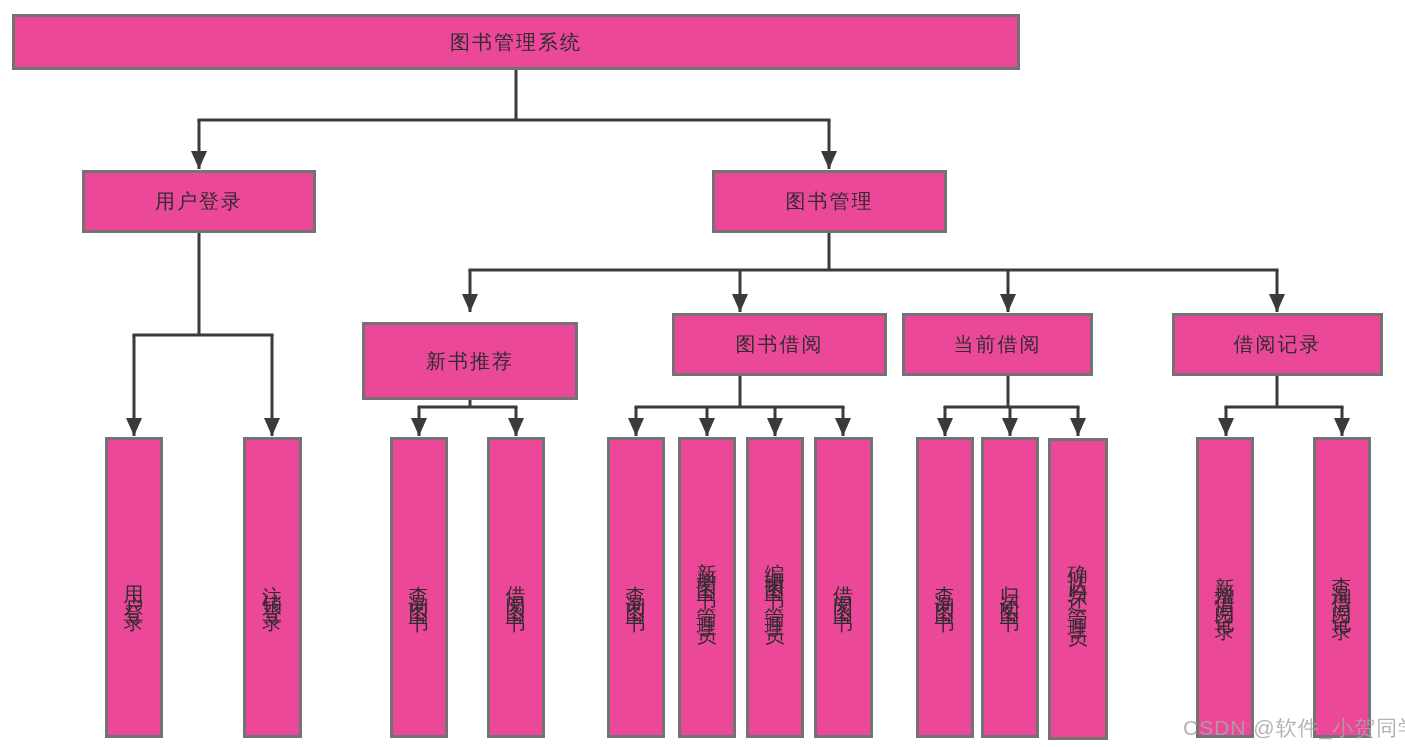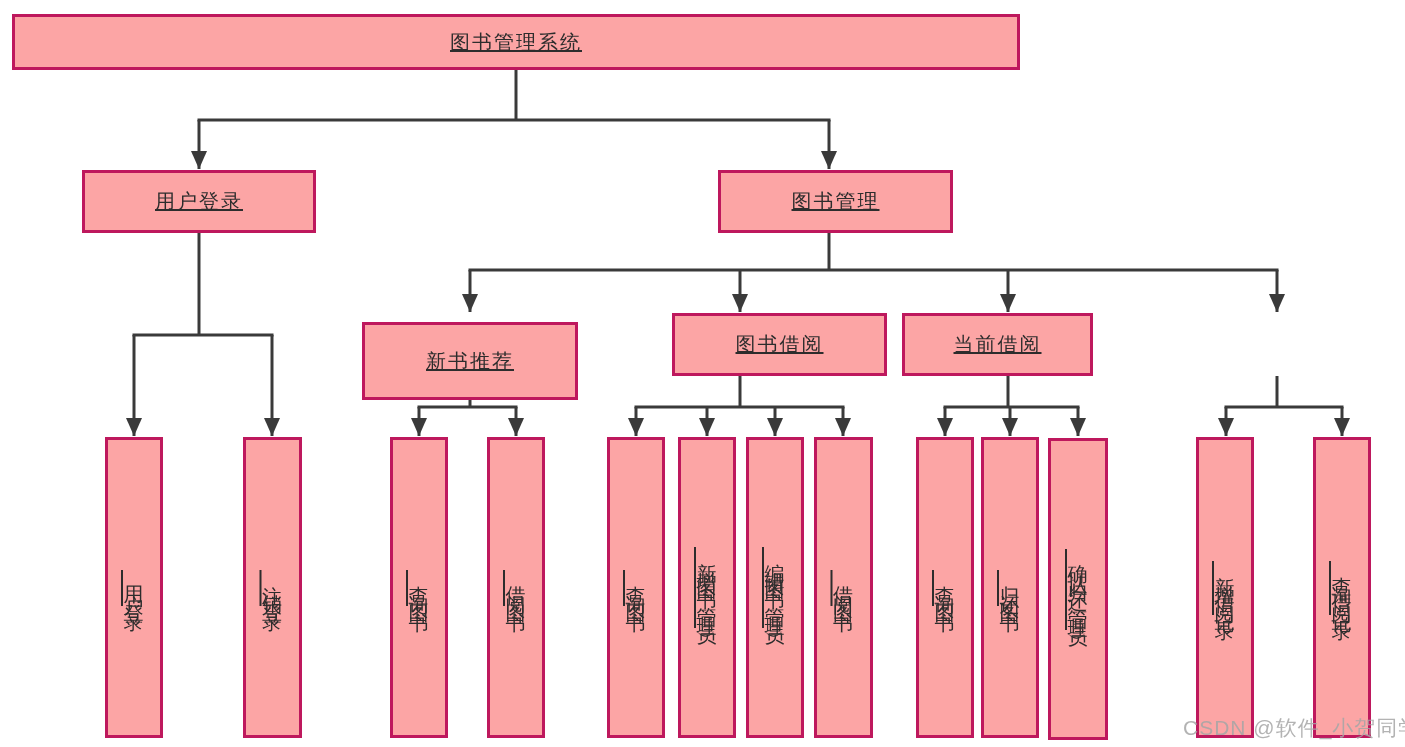--- a/index.html
+++ b/index.html
@@ -12,28 +12,27 @@
     overflow: hidden;
   }
   .lines {
     position: absolute;
     left: 0; top: 0;
     z-index: 0;
   }
   .box {
     position: absolute;
     box-sizing: border-box;
-    border: 3px solid #be185d;
-    background: #fca5a5;
+    border: 3px solid #737373;
+    background: #ec4899;
     display: flex;
     align-items: center;
     justify-content: center;
     color: #2d2d2d;
     z-index: 1;
-    text-decoration: underline;
   }
   .hlabel {
     font-size: 20px;
     letter-spacing: 2px;
     white-space: nowrap;
   }
   .vtext {
     writing-mode: vertical-rl;
     text-orientation: mixed;
     letter-spacing: 9px;
@@ -108,32 +107,35 @@
     </g>
   </svg>
 
   <div class="box" style="left:12px; top:14px; width:1008px; height:56px;">
     <span class="hlabel">图书管理系统</span>
   </div>
 
   <div class="box" style="left:82px; top:170px; width:234px; height:63px;">
     <span class="hlabel">用户登录</span>
   </div>
-  <div class="box" style="left:712px; top:170px; width:235px; height:63px;margin-left:6px;">
+  <div class="box" style="left:712px; top:170px; width:235px; height:63px;">
     <span class="hlabel">图书管理</span>
   </div>
 
   <div class="box" style="left:362px; top:322px; width:216px; height:78px;">
     <span class="hlabel">新书推荐</span>
   </div>
   <div class="box" style="left:632px; top:313px; width:215px; height:63px;margin-left:40px;">
     <span class="hlabel">图书借阅</span>
   </div>
   <div class="box" style="left:902px; top:313px; width:191px; height:63px;">
     <span class="hlabel">当前借阅</span>
+  </div>
+  <div class="box" style="left:1172px; top:313px; width:211px; height:63px;">
+    <span class="hlabel">借阅记录</span>
   </div>
 
   <div class="box" style="left:105px; top:437px; width:58px; height:301px;">
     <span class="vtext">用户登录</span>
   </div>
   <div class="box" style="left:243px; top:437px; width:59px; height:301px;">
     <span class="vtext">注销登录</span>
   </div>
 
   <div class="box" style="left:390px; top:437px; width:58px; height:301px;">

